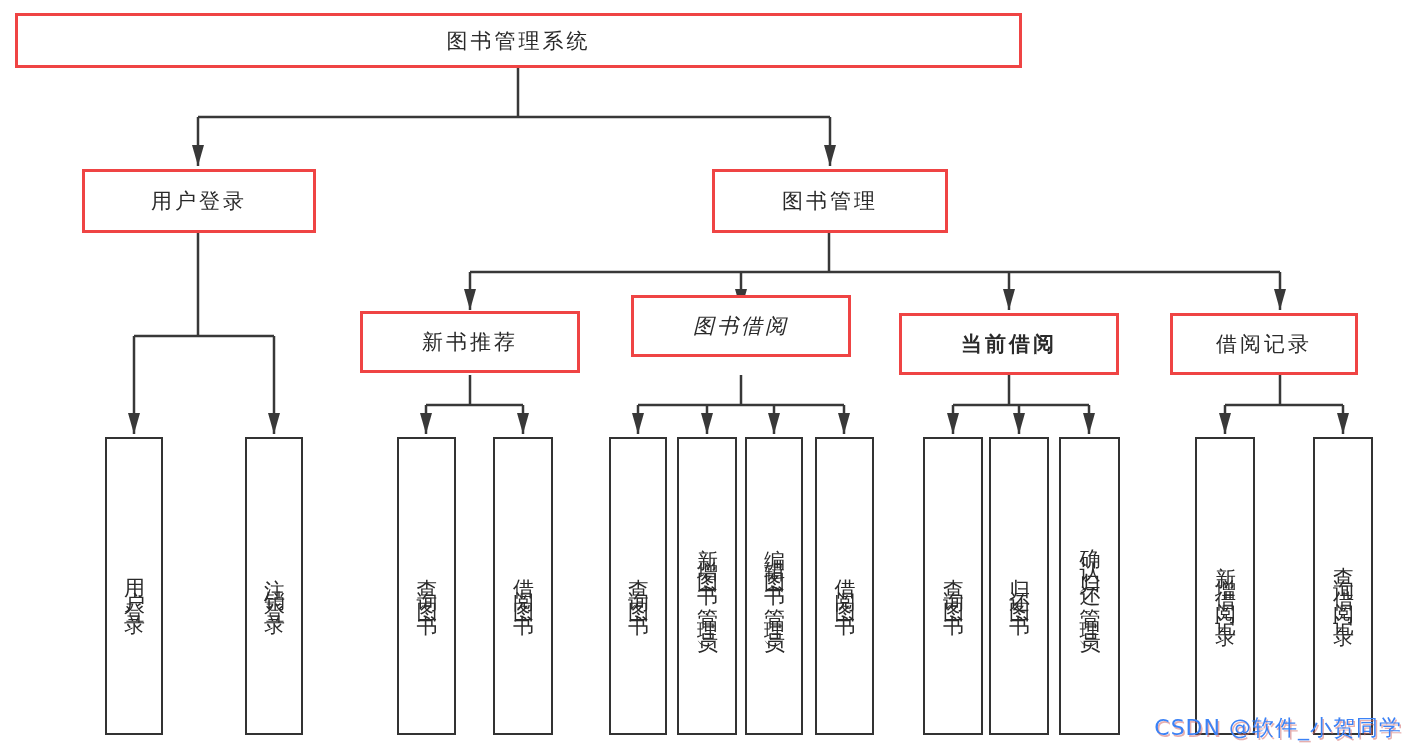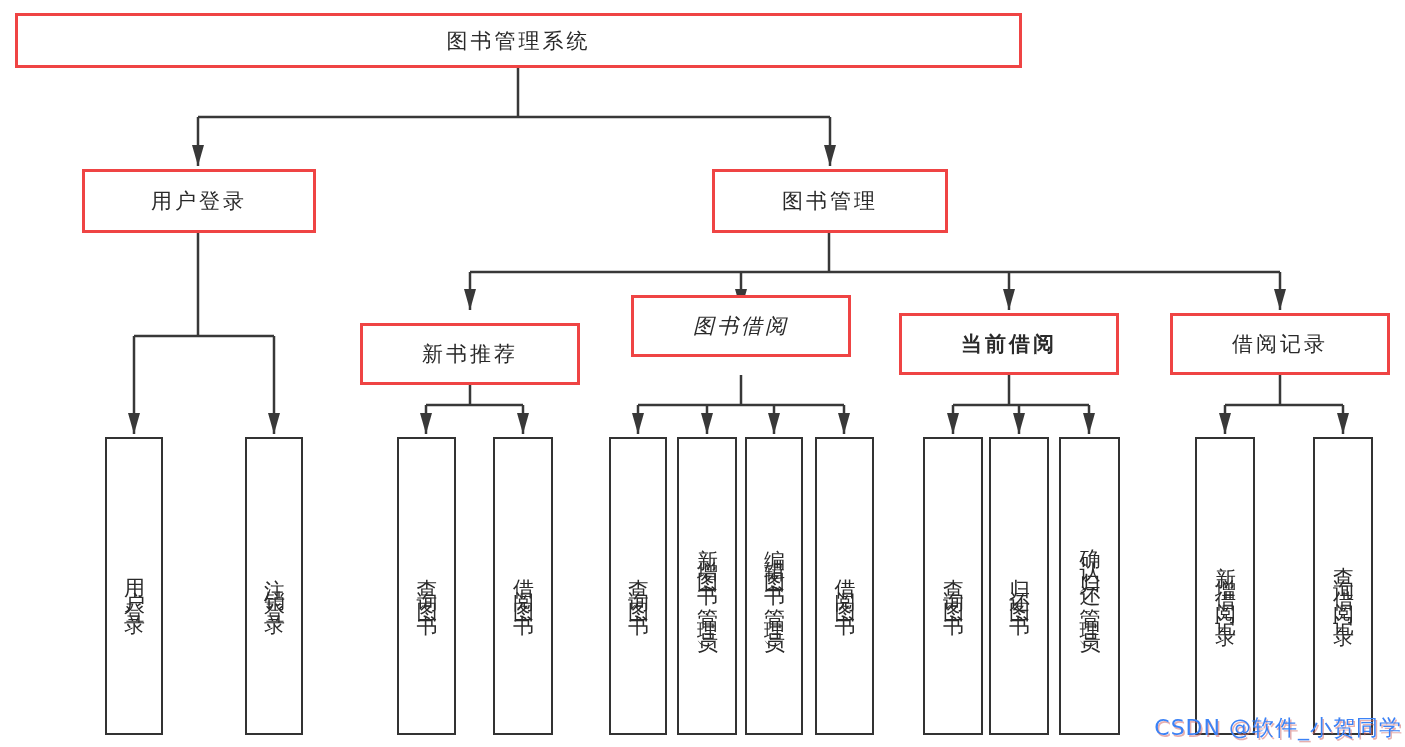--- a/index.html
+++ b/index.html
@@ -122,24 +122,24 @@
         <line x1="1343" y1="405" x2="1343" y2="434" marker-end="url(#arrow)"></line>
       </g>
     </g>
   </svg>
 
   <div class="node" style="left:15px; top:13px; width:1007px; height:55px;">图书管理系统</div>
 
   <div class="node" style="left:82px; top:169px; width:234px; height:64px;">用户登录</div>
   <div class="node" style="left:712px; top:169px; width:236px; height:64px;">图书管理</div>
 
-  <div class="node" style="left:360px; top:323px; width:220px; height:62px;">新书推荐</div>
+  <div class="node" style="left:360px; top:311px; width:220px; height:62px;">新书推荐</div>
   <div class="node" style="left:631px; top:295px; width:220px; height:62px;font-style:italic;">图书借阅</div>
   <div class="node" style="left:899px; top:313px; width:220px; height:62px;font-weight:bold;">当前借阅</div>
-  <div class="node" style="left:1170px; top:313px; width:220px; height:62px;">借阅记录</div>
+  <div class="node" style="left:1170px; top:313px; width:188px; height:62px;">借阅记录</div>
 
   <div class="leaf" style="left:105px; width:58px;">
     <span>用户登录</span>
   </div>
   <div class="leaf" style="left:245px; width:58px;">
     <span>注销登录</span>
   </div>
   <div class="leaf" style="left:397px; width:59px;">
     <span>查询图书</span>
   </div>

